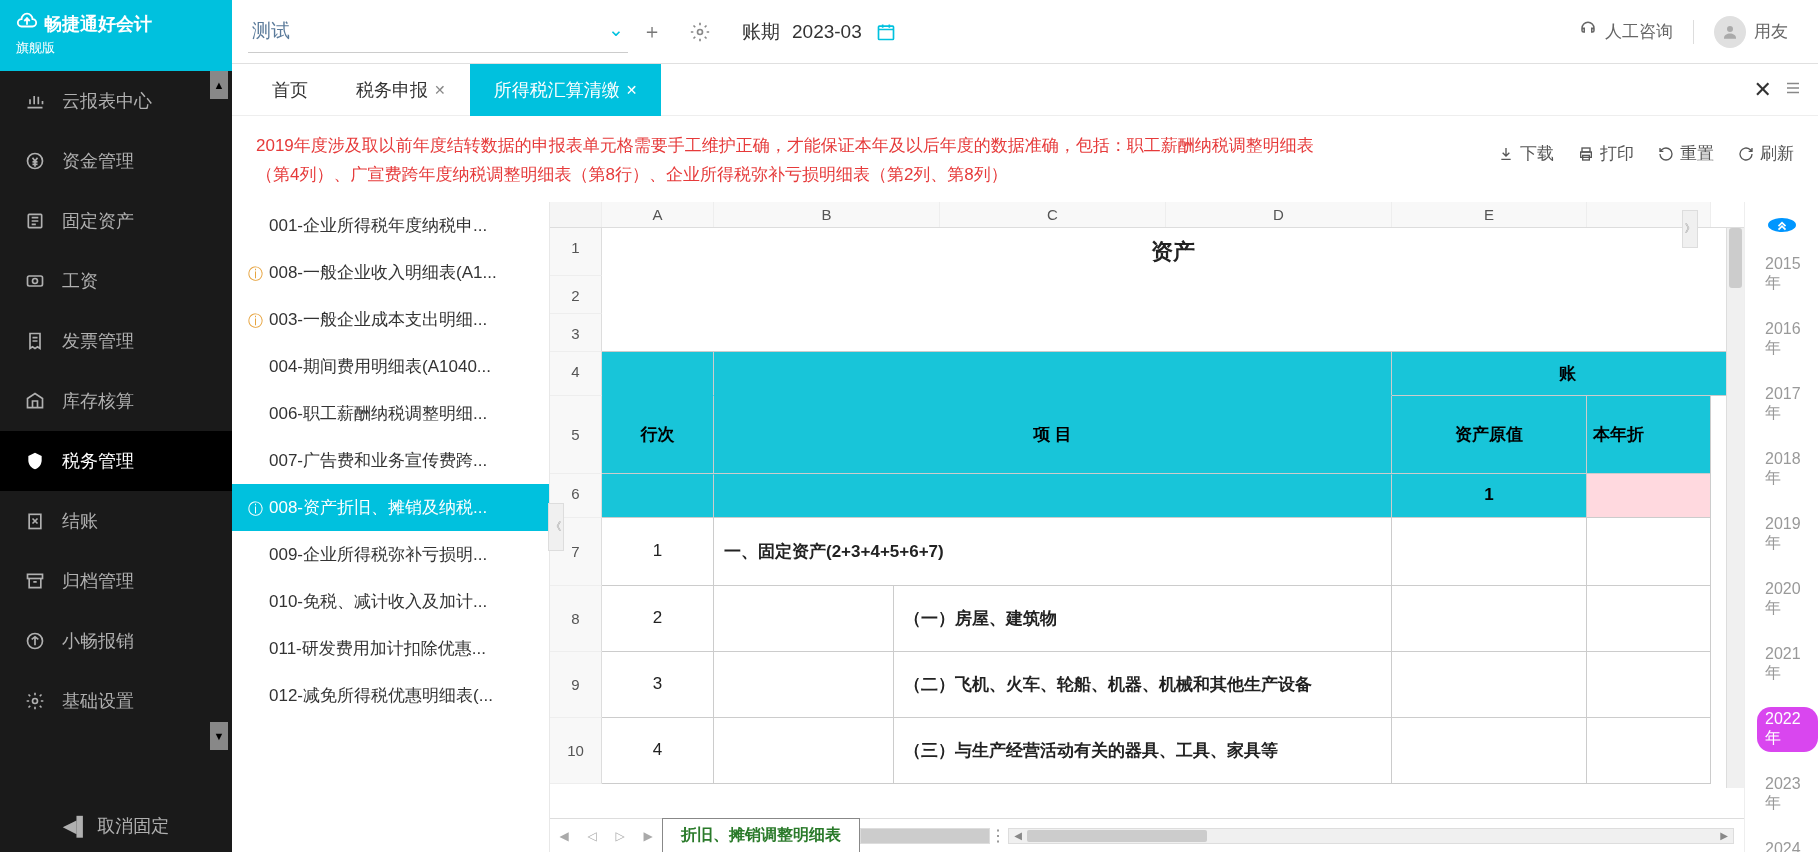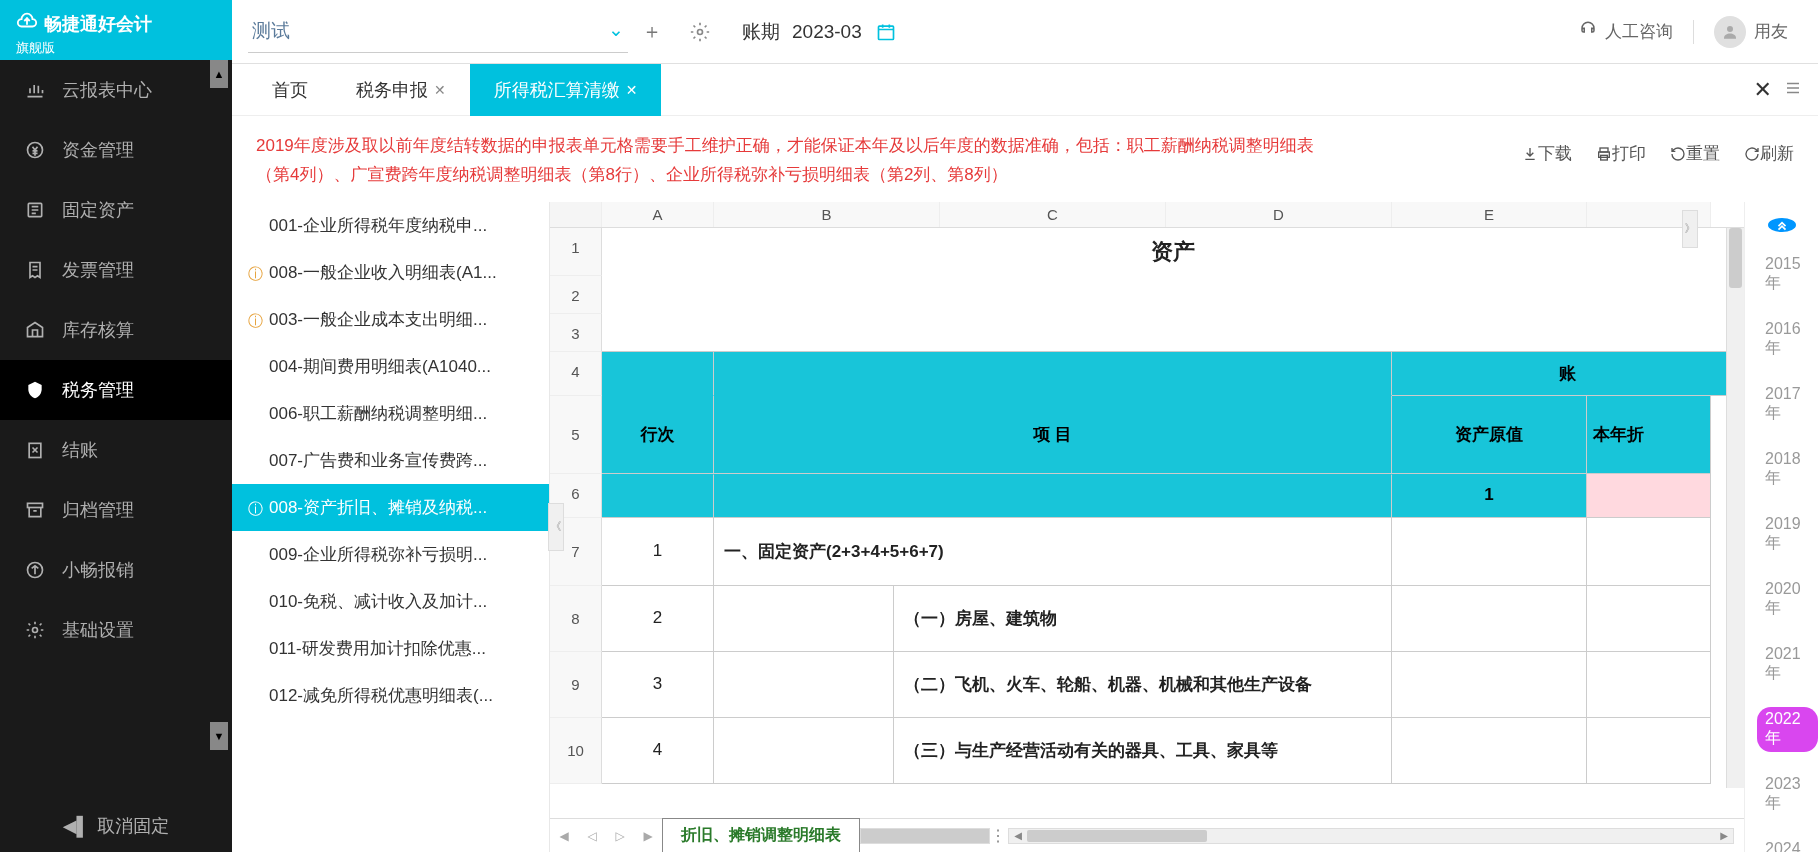--- a/index.html
+++ b/index.html
@@ -1,20 +1,20 @@
 <!DOCTYPE html>
 <html><head>
   <meta charset="utf-8">
   <style>
     * { margin: 0; padding: 0; box-sizing: border-box; font-family: "Microsoft YaHei", sans-serif; }
     body { width: 1818px; height: 852px; overflow: hidden; background: #fff; display: flex; }
     
     
     .sidebar { width: 232px; background: #1a1a1a; height: 100%; display: flex; flex-direction: column; }
-    .logo-area { background: #00c1de; padding: 10px 16px; height: 60px; color: #fff; }
+    .logo-area { background: #00c1de; padding: 10px 16px; height: 71px; color: #fff; }
     .logo-title { font-size: 18px; font-weight: bold; display: flex; align-items: center; gap: 6px; }
     .logo-sub { font-size: 13px; margin-top: 2px; }
     .sidebar-scroll { flex: 1; overflow: hidden; position: relative; }
     .sidebar-item { display: flex; align-items: center; gap: 16px; padding: 18px 24px; color: #b0b0b0; font-size: 18px; cursor: pointer; }
     .sidebar-item.active { background: #000; color: #fff; }
     .sidebar-item .icon { width: 22px; height: 22px; display: inline-flex; align-items: center; justify-content: center; }
     .sidebar-up { position: absolute; top: 0; right: 4px; width: 18px; height: 28px; background: #888; color: #000; display: flex; align-items: center; justify-content: center; font-size: 11px; }
     .sidebar-down { position: absolute; bottom: 50px; right: 4px; width: 18px; height: 28px; background: #888; color: #000; display: flex; align-items: center; justify-content: center; font-size: 11px; }
     .pin-bar { background: #1a1a1a; padding: 14px 24px; color: #b0b0b0; font-size: 18px; display: flex; align-items: center; justify-content: center; gap: 8px; }
     
@@ -35,21 +35,21 @@
     .tab .close { font-size: 14px; color: #888; }
     .tab.active { background: #00c1de; color: #fff; }
     .tab.active .close { color: #fff; }
     .tabs-spacer { flex: 1; }
     .tabs-close { font-size: 22px; color: #333; padding: 6px; cursor: pointer; margin-right: 6px; }
     .tabs-menu { color: #888; cursor: pointer; }
     
     .notice-bar { padding: 16px 24px 12px; display: flex; align-items: flex-start; gap: 24px; }
     .notice { color: #e63a3a; font-size: 17px; line-height: 1.7; max-width: 1080px; }
     .toolbar { display: flex; gap: 24px; margin-left: auto; margin-top: 10px; }
-    .tool-btn { display: flex; align-items: center; color: #555; font-size: 17px; cursor: pointer; }
+    .tool-btn { display: flex; align-items: center; gap: 6px; color: #555; font-size: 17px; cursor: pointer; }
     
     .work-area { flex: 1; display: flex; overflow: hidden; }
     .left-col { display: flex; flex-direction: column; }
     
     .report-list { width: 318px; border-right: 1px solid #e8e8e8; overflow-y: auto; }
     .report-item { padding: 12px 16px; font-size: 17px; color: #333; white-space: nowrap; overflow: hidden; text-overflow: ellipsis; cursor: pointer; display: flex; align-items: flex-end; gap: 6px; }
     .report-item.selected { background: #00c1de; color: #fff; }
     .report-item .warn { color: #e6a23c; font-size: 15px; }
     .report-item.selected .warn { color: #fff; }
     
@@ -132,20 +132,29 @@
         <span>资金管理</span>
       </div>
       <div class="sidebar-item">
         <span class="icon">
           <svg width="20" height="20" viewBox="0 0 24 24" fill="none" stroke="currentColor" stroke-width="2">
             <rect x="4" y="4" width="16" height="16" rx="1"></rect>
             <path d="M8 8h8M8 12h8M8 16h5"></path>
           </svg>
         </span>
         <span>固定资产</span>
+      </div>
+      <div class="sidebar-item">
+        <span class="icon">
+          <svg width="20" height="20" viewBox="0 0 24 24" fill="none" stroke="currentColor" stroke-width="2">
+            <rect x="3" y="6" width="18" height="12" rx="2"></rect>
+            <circle cx="12" cy="12" r="3"></circle>
+          </svg>
+        </span>
+        <span>工资</span>
       </div>
       <div class="sidebar-item">
         <span class="icon">
           <svg width="20" height="20" viewBox="0 0 24 24" fill="none" stroke="currentColor" stroke-width="2">
             <path d="M6 3h12v18l-3-2-3 2-3-2-3 2z"></path>
             <path d="M9 8h6M9 12h6"></path>
           </svg>
         </span>
         <span>发票管理</span>
       </div>

